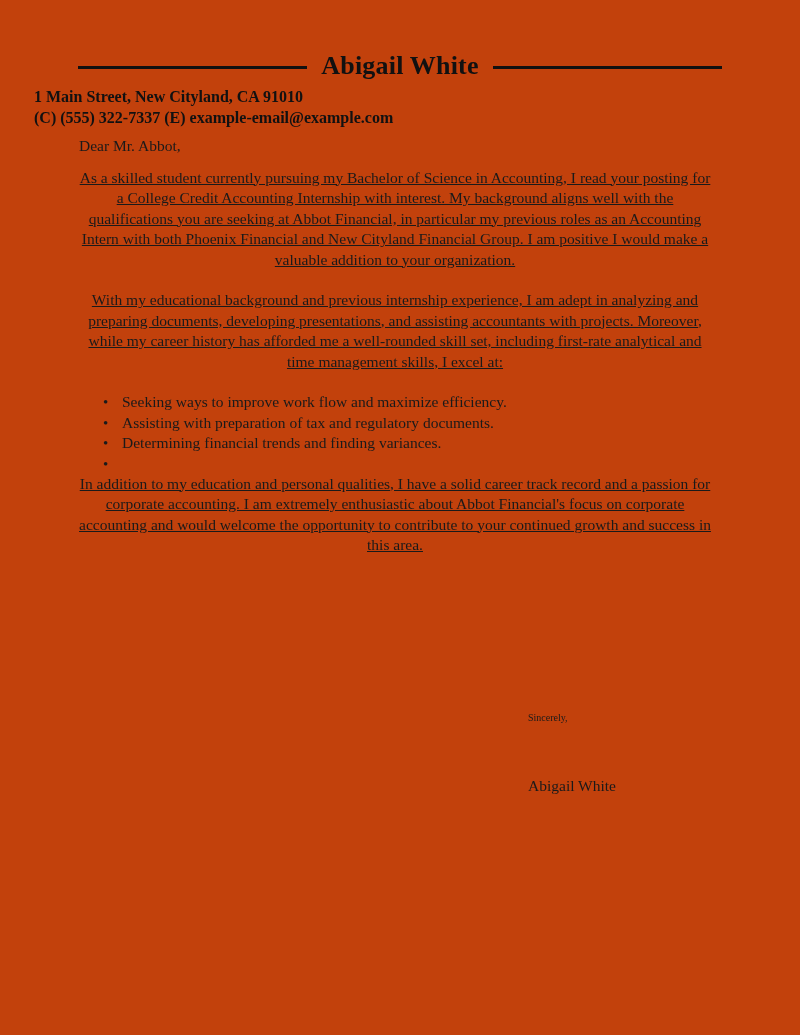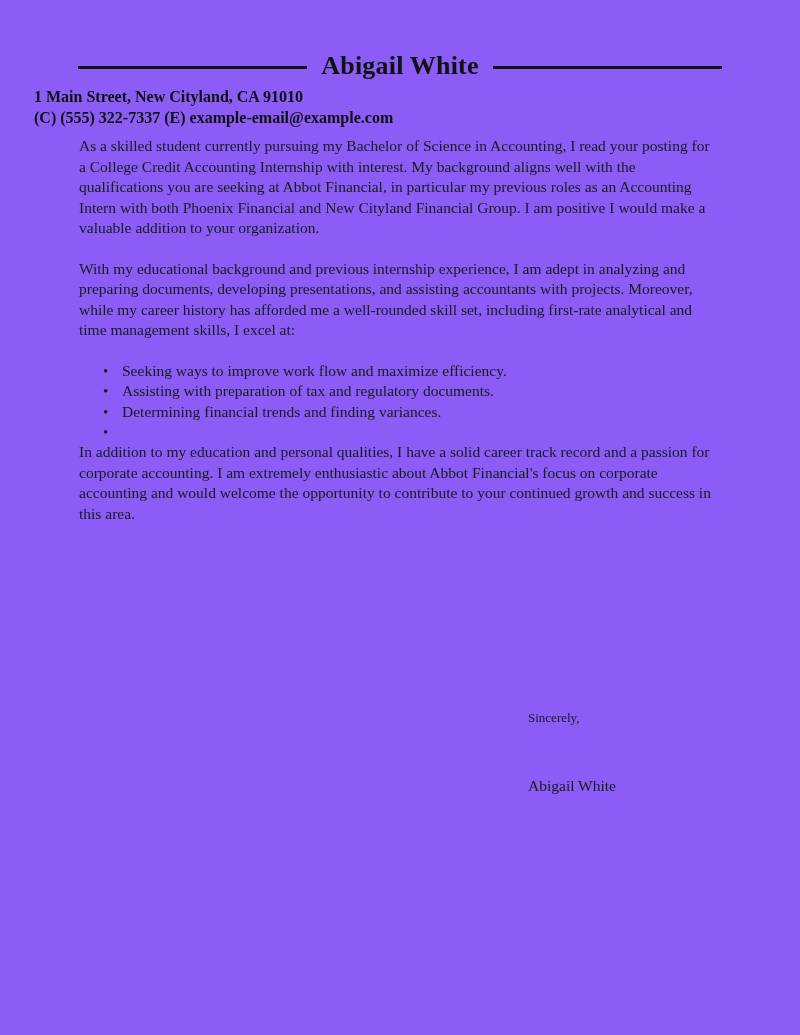--- a/index.html
+++ b/index.html
@@ -12,21 +12,21 @@
     height: 1035px;
     position: relative;
     font-family: "Liberation Serif", "DejaVu Serif", serif;
     color: #1a1a1a;
     -webkit-font-smoothing: antialiased;
   }
 
   .page {
     position: absolute;
     inset: 0;
-    background: #8b5cf6;
+    background: #c2410c;
   }
 
   
   .letterhead {
     position: absolute;
     left: 0;
     top: 0;
     width: 800px;
   }
 
@@ -84,21 +84,22 @@
   .salutation {
     font-size: 15.5px;
     line-height: 20.5px;
     margin: 0 0 11px 0;
   }
 
   .para {
     font-size: 15.5px;
     line-height: 20.5px;
     margin: 0 0 20px 0;
-    text-align: left;
+    text-align: center;
+    text-decoration: underline;
   }
   .para:last-child { margin-bottom: 0; }
 
   .bullet-list {
     list-style: none;
     margin: 0 0 20px 0;
     padding: 0;
   }
   .bullet-item {
     position: relative;
@@ -116,21 +117,21 @@
   }
 
   
   .signature-block {
     position: absolute;
     left: 528px;
     top: 708px;
     width: 250px;
   }
   .closing {
-    font-size: 13px;
+    font-size: 10px;
     line-height: 20.5px;
     margin: 0;
   }
   .signer-name {
     font-size: 15.5px;
     line-height: 20.5px;
     margin: 0;
     position: absolute;
     top: 68px;
     left: 0;
@@ -149,20 +150,21 @@
       <span class="rule rule-right"></span>
     </div>
 
     <div class="contact-line contact-address">1 Main Street, New Cityland, CA 91010</div>
 
     <div class="contact-line contact-phone">(C) (555) 322-7337 (E) example-email@example.com</div>
   </div>
 
   <div class="body-block">
 
+    <p class="salutation">Dear Mr. Abbot,</p>
 
     <p class="para">As a skilled student currently pursuing my Bachelor of Science in Accounting, I read your posting for a College Credit Accounting Internship with interest. My background aligns well with the qualifications you are seeking at Abbot Financial, in particular my previous roles as an Accounting Intern with both Phoenix Financial and New Cityland Financial Group. I am positive I would make a valuable addition to your organization.</p>
 
     <p class="para">With my educational background and previous internship experience, I am adept in analyzing and preparing documents, developing presentations, and assisting accountants with projects. Moreover, while my career history has afforded me a well-rounded skill set, including first-rate analytical and time management skills, I excel at:</p>
 
     <ul class="bullet-list">
       <li class="bullet-item">
         <span class="dot">•</span>
         <span>Seeking ways to improve work flow and maximize efficiency.</span>
       </li>

